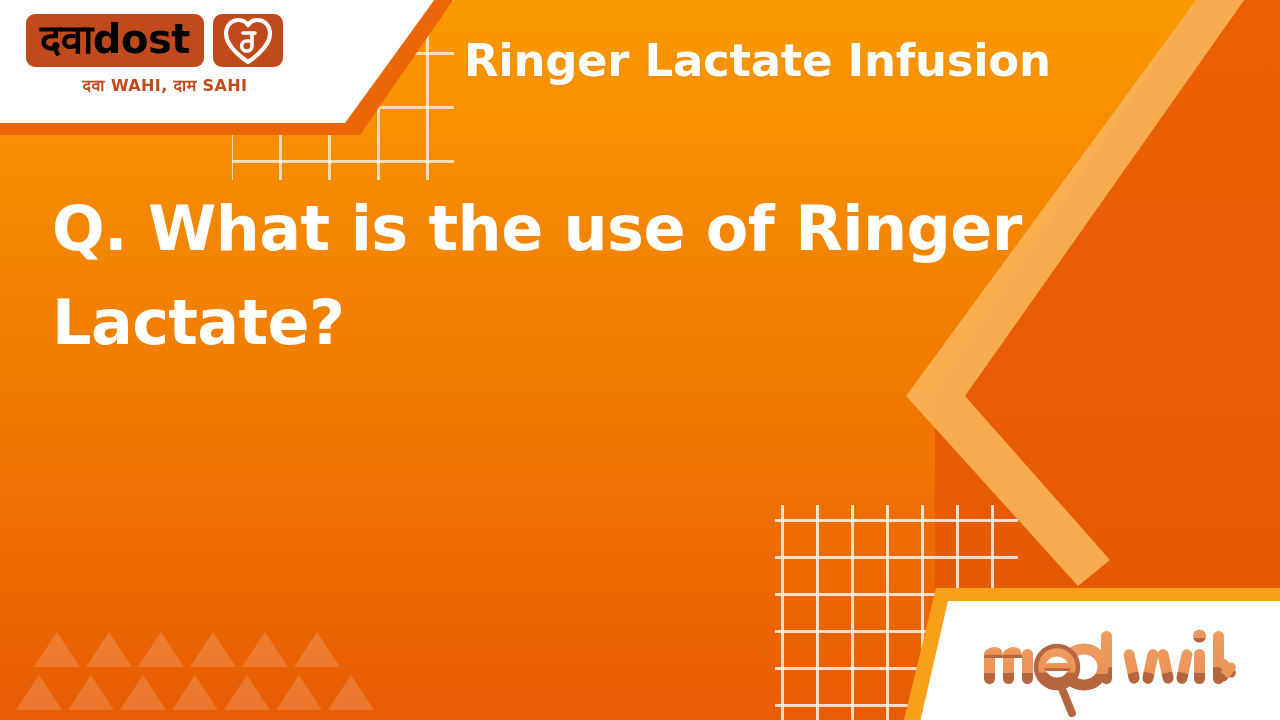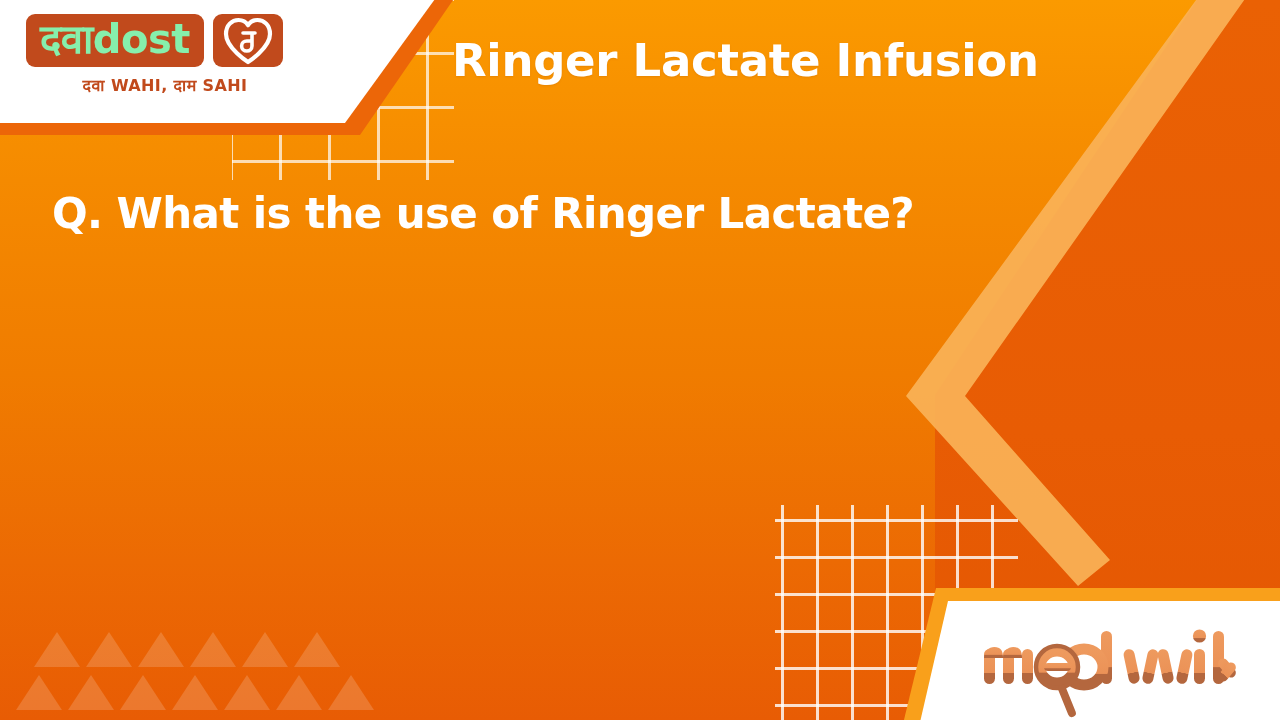--- a/index.html
+++ b/index.html
@@ -86,21 +86,21 @@
     clip-path: polygon(0px 0px, 455px 0px, 357px 135px, 0px 135px);
   }
 
   
   .dd-logo { position: absolute; left: 26px; top: 14px; }
   .dd-row { display: flex; align-items: stretch; gap: 9px; }
   .dd-word {
     background: #C14A1C;
     border-radius: 9px;
     padding: 4px 14px 7px 14px;
-    color: #86efac;
+    color: #000000;
     font-size: 40px;
     font-weight: bold;
     line-height: 1.06;
     letter-spacing: -0.5px;
     white-space: nowrap;
     display: flex;
     align-items: center;
   }
   .dd-mark {
     background: #C14A1C;
@@ -117,36 +117,36 @@
     font-size: 16px;
     font-weight: bold;
     letter-spacing: .4px;
     white-space: nowrap;
     width: 278px;
   }
 
   
   .header-title {
     position: absolute;
-    left: 452px; top: 34px;
+    left: 464px; top: 34px;
     color: #ffffff;
     font-size: 45px;
     font-weight: bold;
     letter-spacing: -.3px;
     white-space: nowrap;
     text-shadow: 0 1px 2px rgba(160,70,0,.18);
   }
 
   
   .question {
     position: absolute;
     left: 52px; top: 182px;
     width: 1110px;
     color: #ffffff;
-    font-size: 42px;
+    font-size: 62px;
     font-weight: bold;
     line-height: 1.52;
     letter-spacing: -.6px;
   }
 
   
   .mw-accent {
     position: absolute;
     left: 902px; top: 588px;
     width: 400px; height: 140px;

